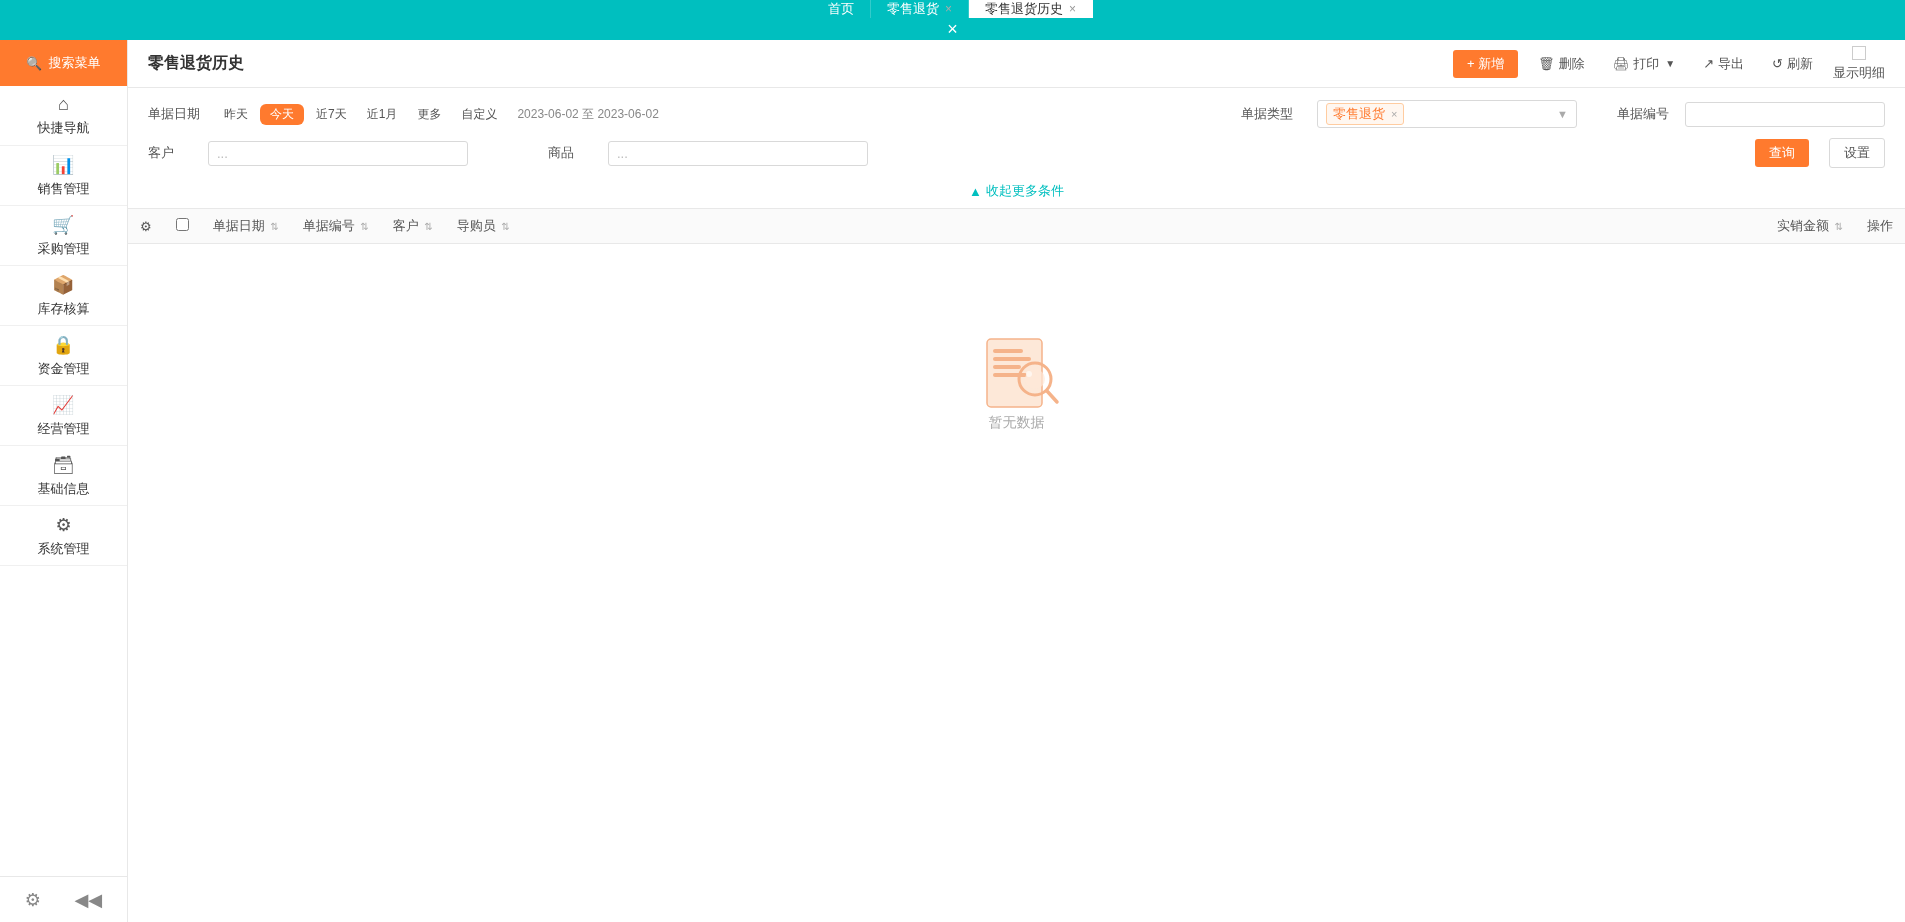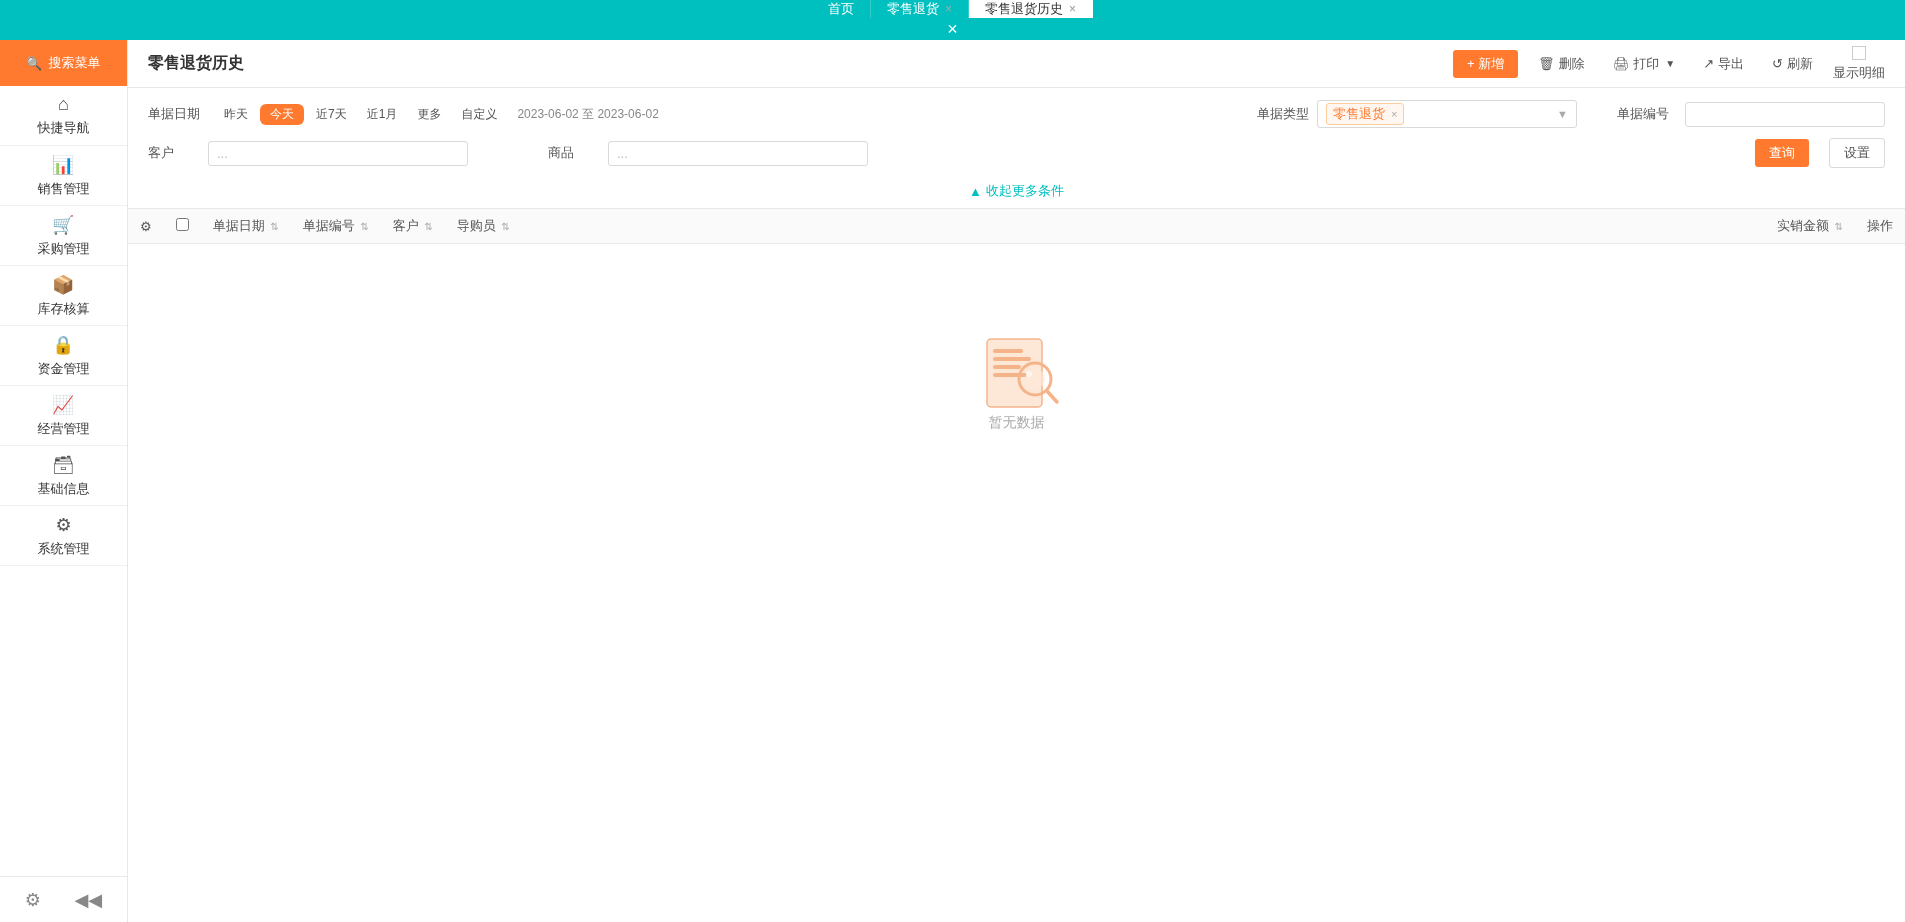--- a/index.html
+++ b/index.html
@@ -281,21 +281,21 @@
           <span class="date-btn active">今天</span>
           <span class="date-btn">近7天</span>
           <span class="date-btn">近1月</span>
           <span class="date-btn">更多</span>
           <span class="date-btn">自定义</span>
         </div>
         <span class="filter-date-range">2023-06-02 至 2023-06-02</span>
 
         <div style="flex:1;"></div>
 
-        <span class="filter-label" style="margin-right:0;">单据类型</span>
+        <span class="filter-label" style="margin-right:16px;">单据类型</span>
         <div class="filter-tag-container" style="min-width:260px;">
           <div class="filter-tag">
             <span>零售退货</span>
             <span class="filter-tag-close">×</span>
           </div>
           <span class="filter-tag-dropdown" style="margin-left:auto;">▼</span>
         </div>
 
         <div style="width:40px;"></div>
 

